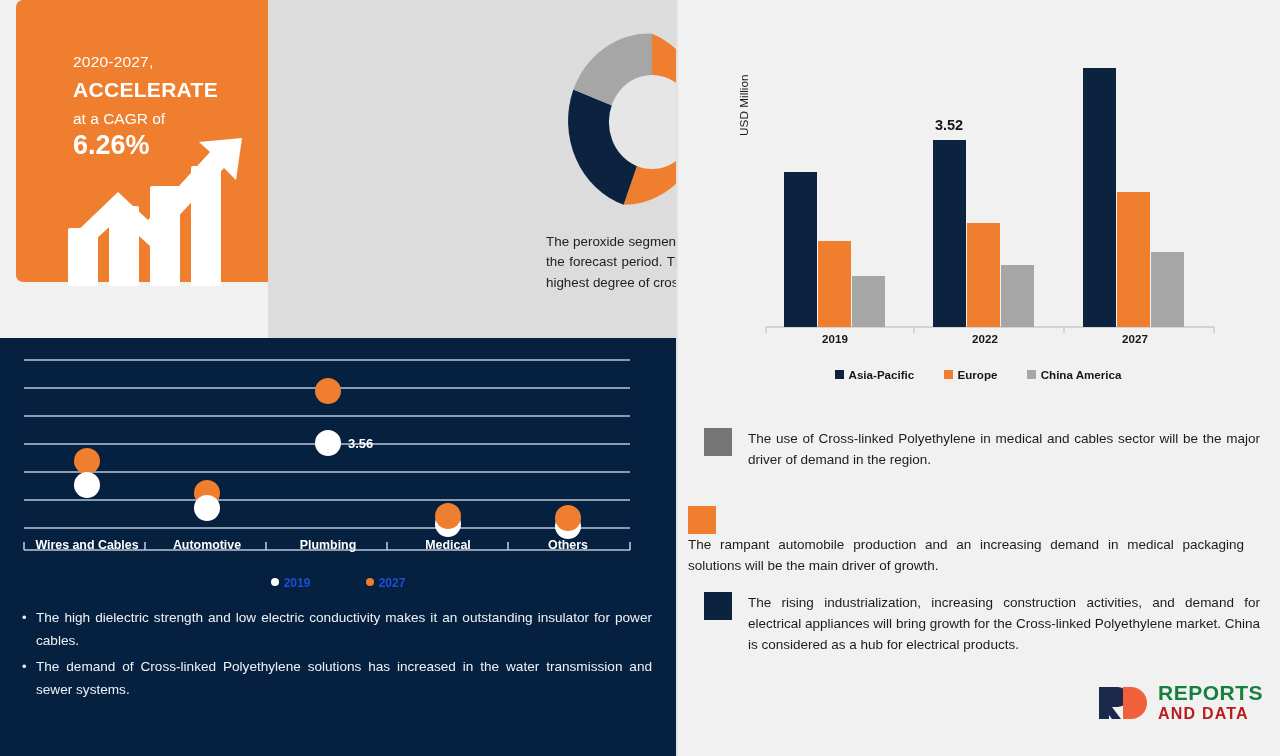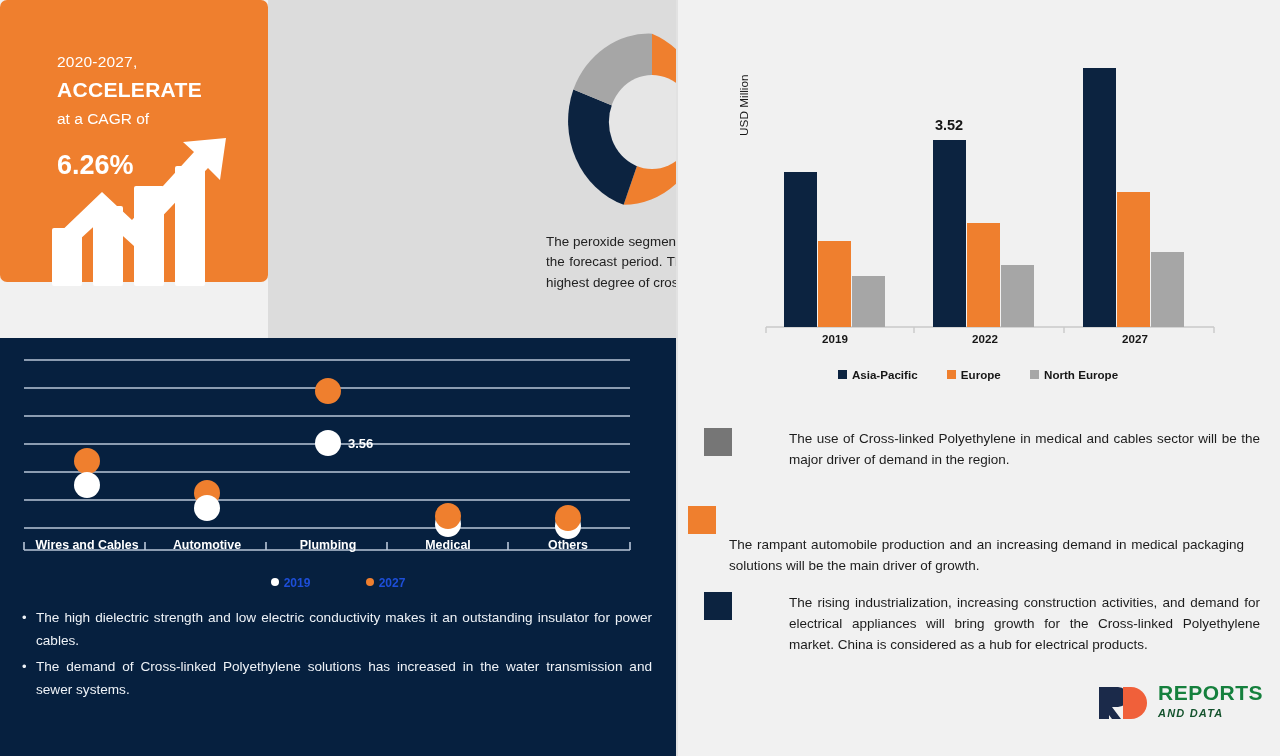--- a/index.html
+++ b/index.html
@@ -5,32 +5,32 @@
   html,body{margin:0;padding:0;}
   body{
     width:1280px;height:756px;overflow:hidden;
     font-family:"Liberation Sans", sans-serif;
     background:#f1f1f1;
   }
   #root{position:relative;width:1280px;height:756px;}
 
   
   .panel{position:absolute;}
-  #orange-panel{left:0;top:0;width:268px;height:282px;background:#ef7f2e;border-radius:7px;}
+  #orange-panel{left:16px;top:0;width:268px;height:282px;background:#ef7f2e;border-radius:7px;}
   #gray-panel{left:268px;top:0;width:408px;height:338px;background:#dcdcdc;}
   #navy-panel{left:0;top:338px;width:676px;height:418px;background:#06203f;}
   #right-panel{left:676px;top:0;width:604px;height:756px;background:#f1f1f1;}
   #right-panel:before{content:"";position:absolute;left:0;top:0;width:2px;height:100%;background:#e2e2e2;}
 
   
   #cagr-block{position:absolute;left:57px;top:52px;width:200px;color:#ffffff;}
   .cagr-line1{font-size:15.5px;line-height:20px;letter-spacing:.2px;}
   .cagr-accel{font-size:21px;font-weight:bold;line-height:36px;letter-spacing:.3px;}
   .cagr-line3{font-size:15.5px;line-height:21px;}
-  .cagr-value{font-size:27px;font-weight:bold;line-height:32px;margin-top:20px;}
+  .cagr-value{font-size:27px;font-weight:bold;line-height:32px;}
 
   #growth-icon{position:absolute;left:44px;top:130px;width:190px;height:170px;}
 
   
   #donut-wrap{position:absolute;left:296px;top:26px;width:176px;height:192px;}
   #donut{width:176px;height:192px;}
   #donut-stat{position:absolute;left:489px;top:32px;width:180px;}
   .stat-pct{font-size:27px;font-weight:bold;color:#ef7f2e;line-height:34px;letter-spacing:.2px;}
   .stat-desc{font-size:14.6px;font-weight:bold;color:#1a1a1a;line-height:23.5px;margin-top:4px;}
   #gray-para{position:absolute;left:278px;top:232px;width:382px;font-size:13.4px;
@@ -61,34 +61,34 @@
      font-size:11.6px;font-weight:bold;color:#171717;}
   #bar-legend span.li{display:inline-block;margin:0 13px;}
   #bar-legend i{display:inline-block;width:9px;height:9px;margin-right:5px;vertical-align:0px;}
   .sw-ap{background:#0c2340;}
   .sw-eu{background:#ef7f2e;}
   .sw-na{background:#a6a6a6;}
 
   
   .callout{position:absolute;display:flex;align-items:flex-start;}
   .callout .chip{width:28px;height:28px;flex:0 0 28px;margin-right:16px;}
-  .callout .ctxt{font-size:13.5px;line-height:21px;color:#1c1c1c;text-align:justify;margin-left:41px;}
+  .callout .ctxt{font-size:13.5px;line-height:21px;color:#1c1c1c;text-align:justify;}
   #callout-0{left:704px;top:428px;width:556px;}
   #callout-1{left:688px;top:506px;width:556px;flex-direction:column;}
   #callout-2{left:704px;top:592px;width:556px;}
   .chip-gray{background:#767676;}
   .chip-orange{background:#ef7f2e;}
   .chip-navy{background:#0c2340;}
 
   
   #logo{position:absolute;left:1096px;top:682px;width:170px;height:44px;}
   #logo-mark{position:absolute;left:0;top:2px;width:58px;height:38px;}
   #logo-text{position:absolute;left:62px;top:0px;}
   .logo-reports{font-size:21px;font-weight:bold;color:#15803d;letter-spacing:.5px;line-height:22px;}
-  .logo-and{font-size:11px;font-weight:bold;color:#14532d;letter-spacing:1.2px;line-height:19px;font-style:italic;}
+  .logo-and{font-size:16px;font-weight:bold;color:#b91c1c;letter-spacing:1.2px;line-height:19px;}
 </style>
 </head>
 <body>
 
 <div id="root">
 
   <div class="panel" id="orange-panel">
     <div id="cagr-block">
       <div class="cagr-line1">2020-2027,</div>
       <div class="cagr-accel">ACCELERATE</div>
@@ -238,21 +238,21 @@
   </div>
 
   <div id="bar-legend">
     <span class="li">
       <i class="sw-ap"></i><span>Asia-Pacific</span>
     </span>
     <span class="li">
       <i class="sw-eu"></i><span>Europe</span>
     </span>
     <span class="li">
-      <i class="sw-na"></i><span>North Europe</span>
+      <i class="sw-na"></i><span>China America</span>
     </span>
   </div>
 
   <div class="callout" id="callout-0">
     <div class="chip chip-gray"></div>
     <div class="ctxt">The use of Cross-linked Polyethylene in medical and cables sector will be the major driver of demand in the region.</div>
   </div>
   <div class="callout" id="callout-1">
     <div class="chip chip-orange"></div>
     <div class="ctxt">The rampant automobile production and an increasing demand in medical packaging solutions will be the main driver of growth.</div>

